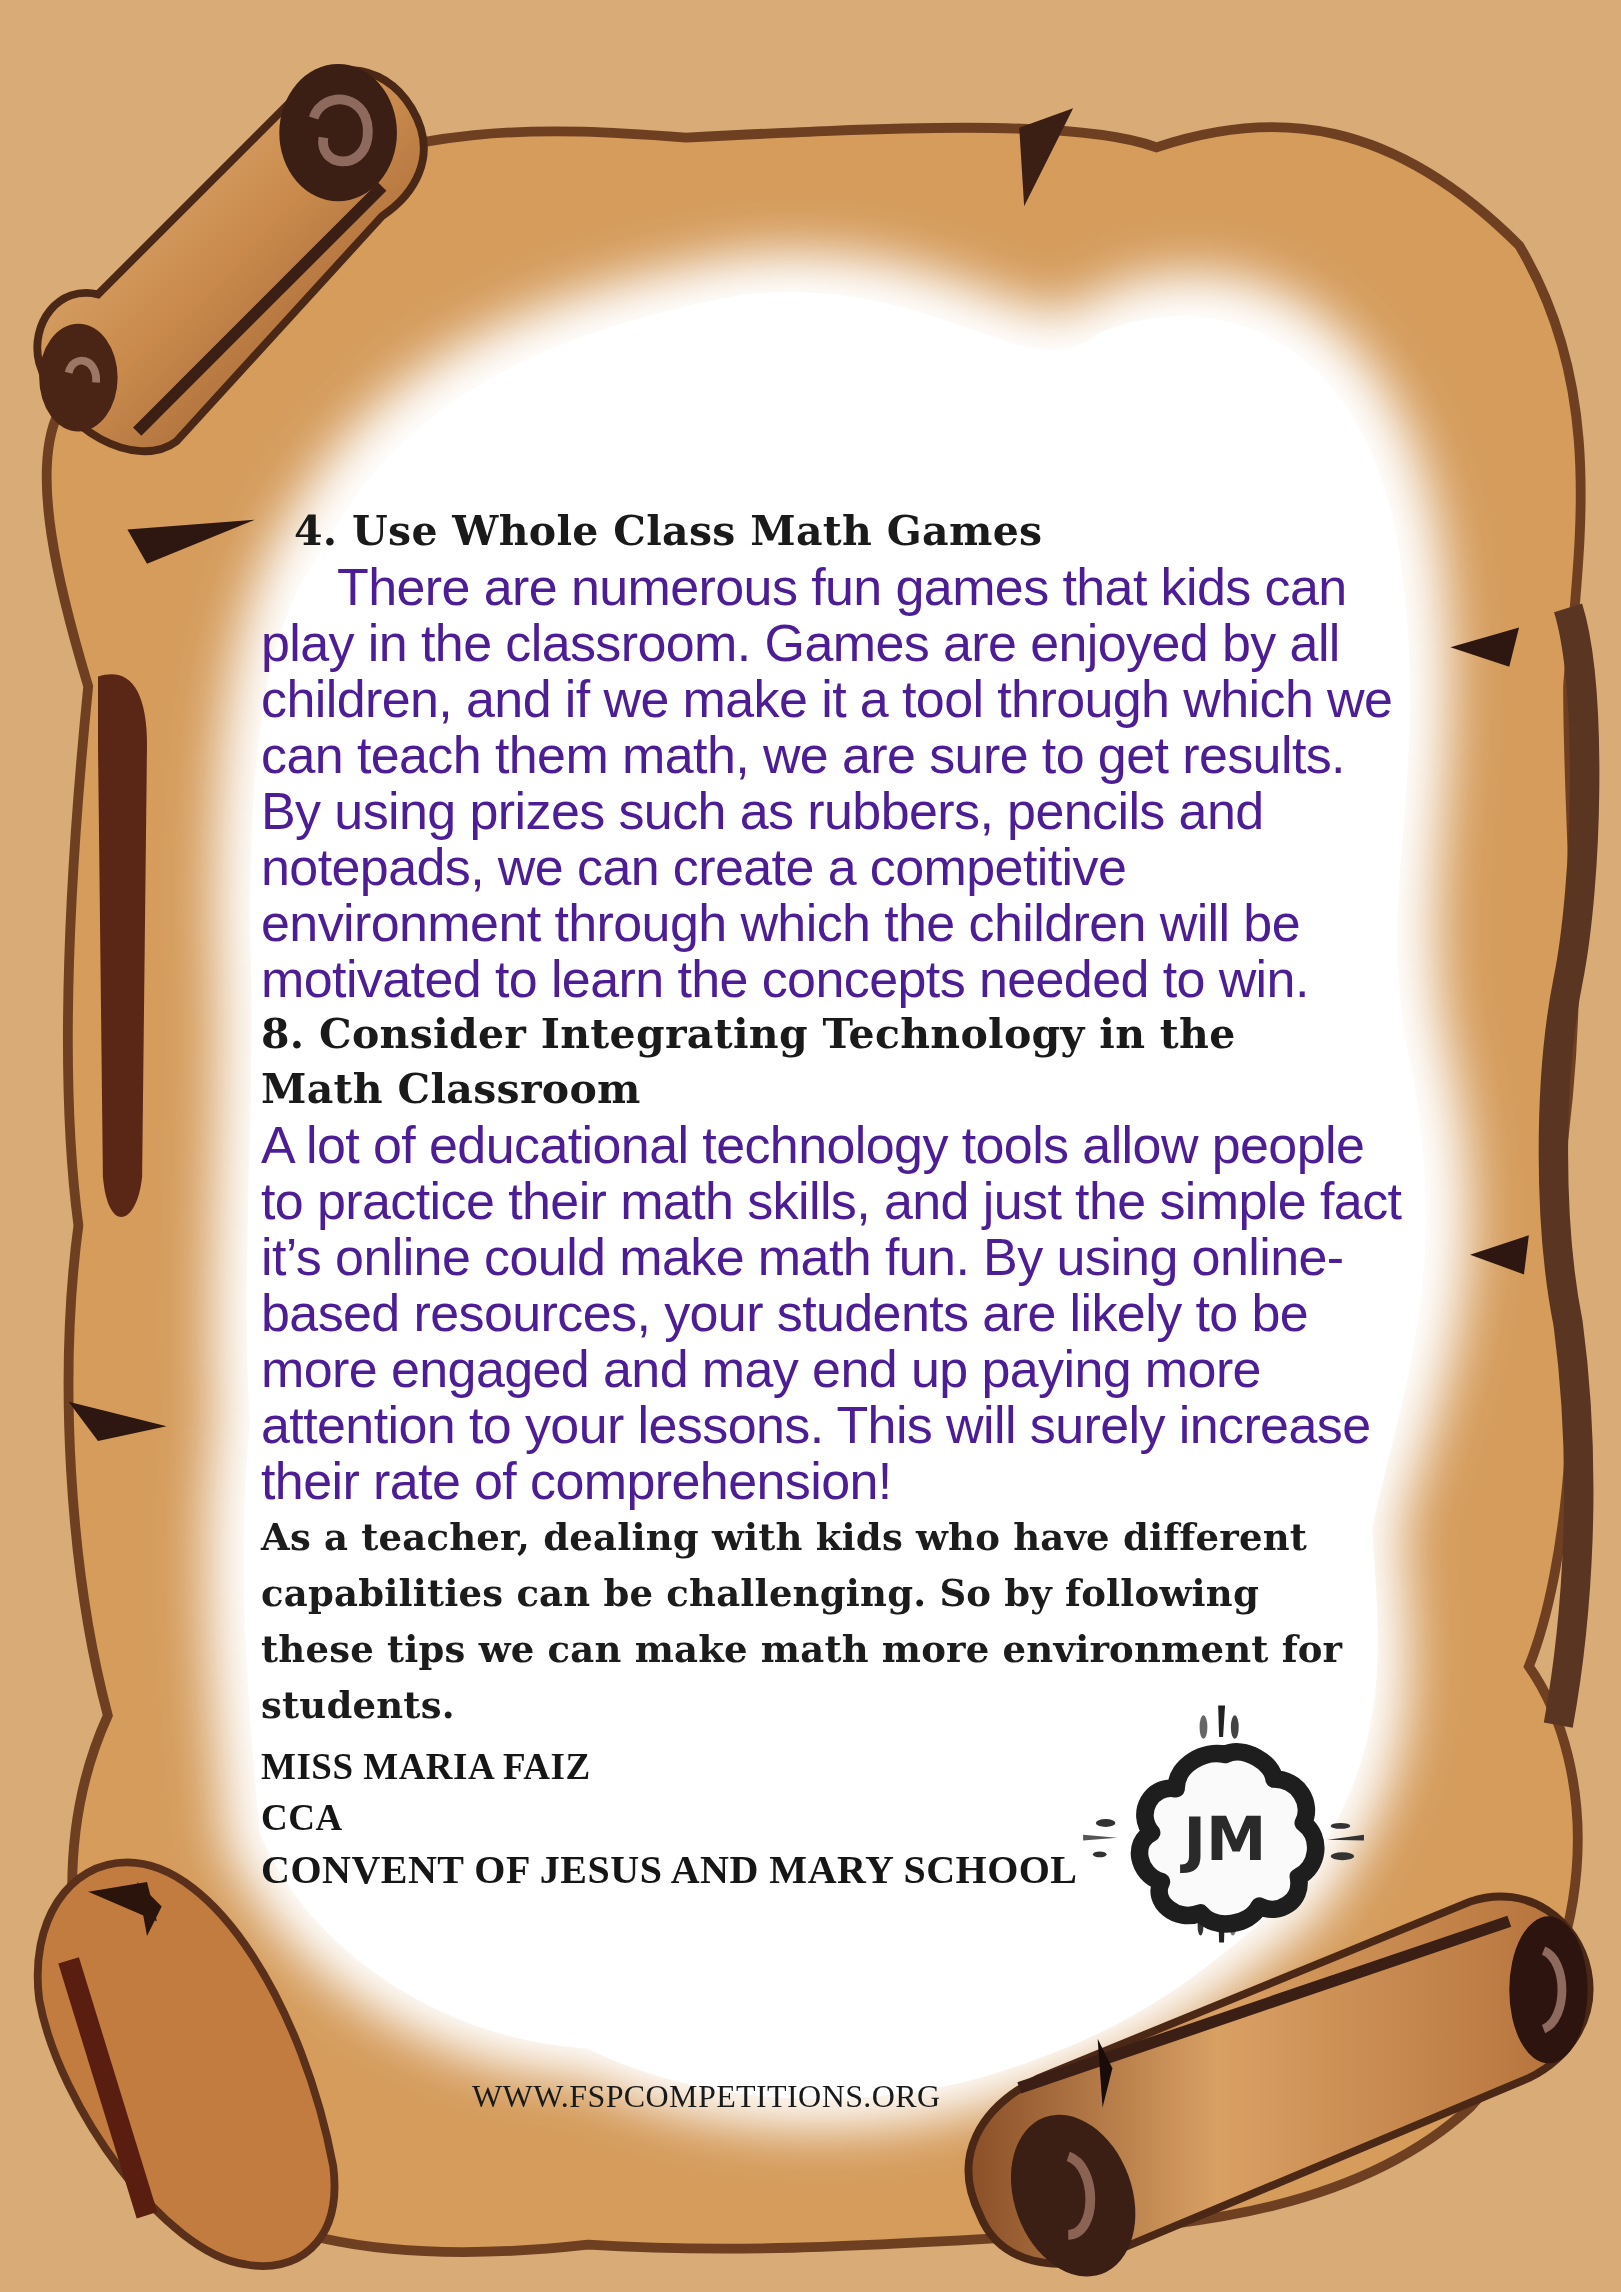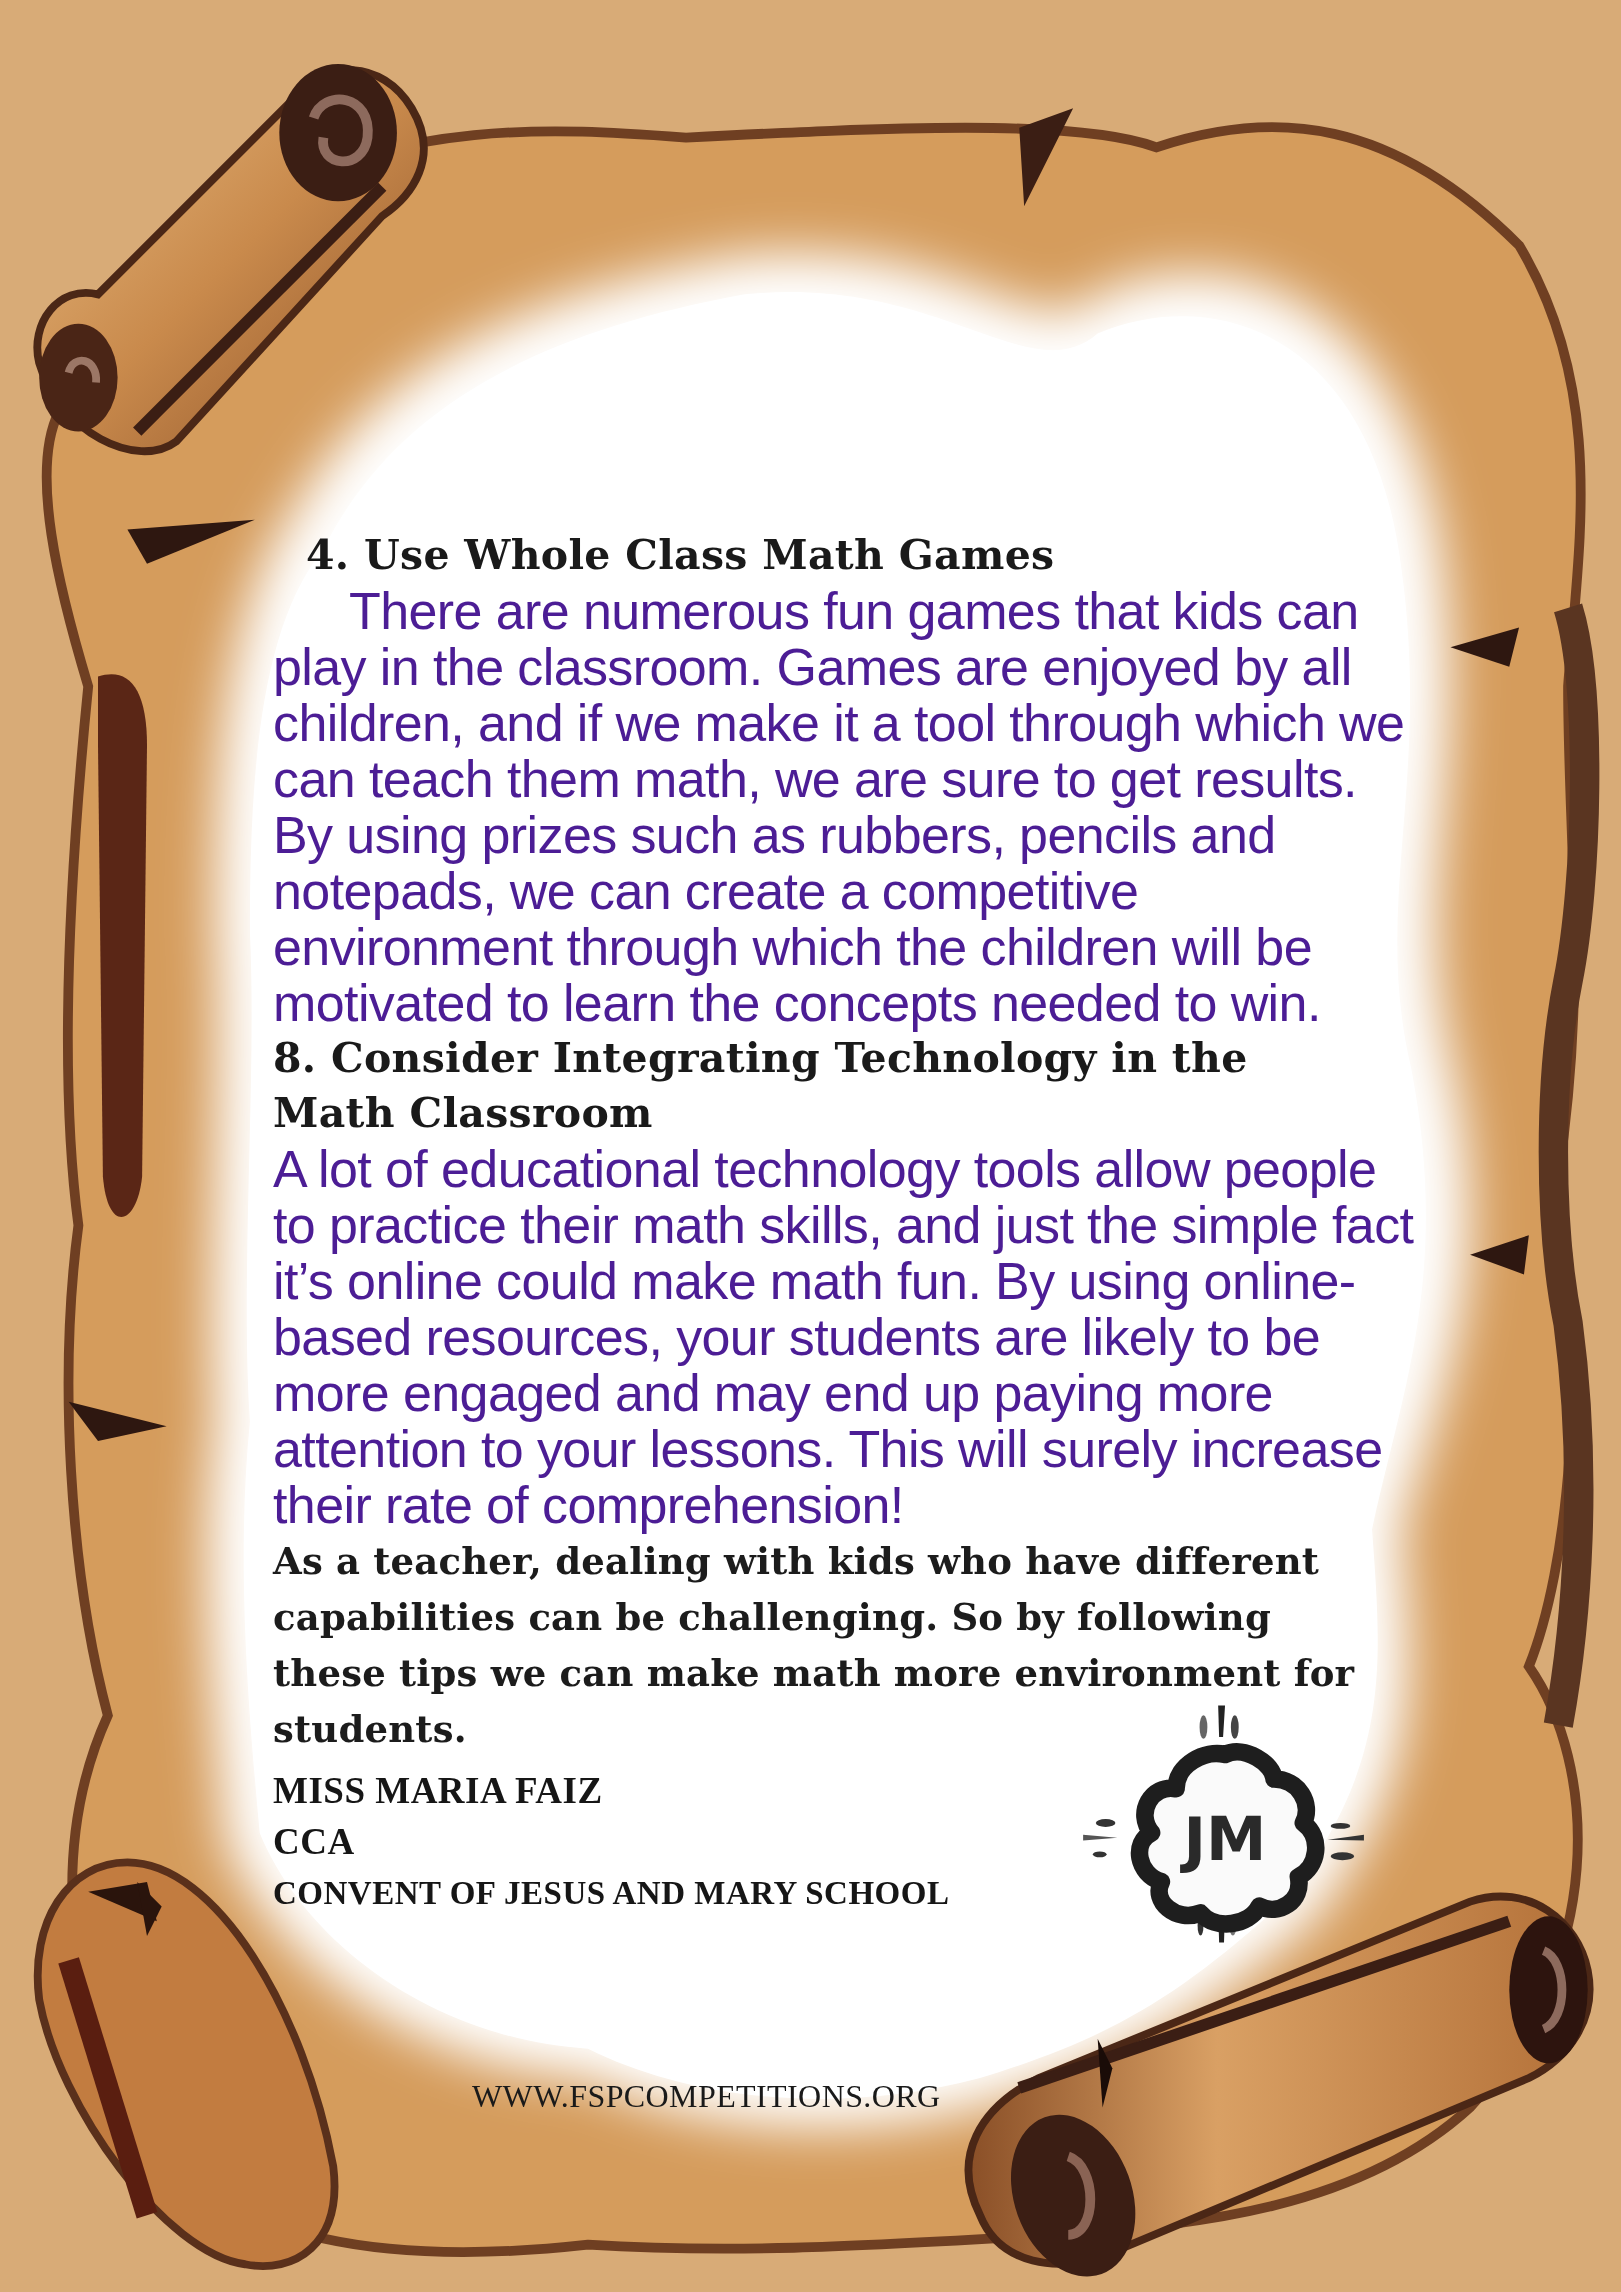--- a/index.html
+++ b/index.html
@@ -5,21 +5,21 @@
     html, body { margin: 0; padding: 0; }
     body {
       width: 1621px; height: 2293px;
       background: #d8ab77;
       position: relative; overflow: hidden;
       font-family: "Liberation Sans", sans-serif;
       color: #1c1c1c;
     }
     .frame { position: absolute; left: 0; top: 0; width: 1621px; height: 2293px; }
     .content {
-      position: absolute; left: 261px; top: 528px; width: 1157px; margin-left: 12px;
+      position: absolute; left: 261px; top: 504px; width: 1157px;
     }
     .heading {
       font-family: "DejaVu Serif", serif;
       font-weight: bold;
       font-size: 41px;
       line-height: 55px;
       margin: 0;
       letter-spacing: 0.3px;
       color: #1a1a1a;
     }
@@ -45,21 +45,21 @@
     .sig { margin-top: 7.8px; }
     .sig div {
       font-family: "Liberation Serif", serif;
       font-weight: bold;
       text-transform: uppercase;
       color: #161616;
       letter-spacing: 0.5px;
     }
     .sig .name { font-size: 37px; line-height: 51px; }
     .sig .cca { font-size: 37px; line-height: 51px; }
-    .sig .school { font-size: 33px; line-height: 53px; }
+    .sig .school { font-size: 40px; line-height: 53px; }
     .sig .city { font-size: 37px; line-height: 51px; }
     .logo { position: absolute; left: 1078px; top: 1686px; width: 294px; height: 274px; }
     .footer-url {
       position: absolute; left: 472px; top: 2078px;
       font-family: "Liberation Serif", serif;
       font-weight: normal; font-size: 32px; letter-spacing: 0.4px;
       color: #1a1a1a;
     }
   </style>
 </head>

